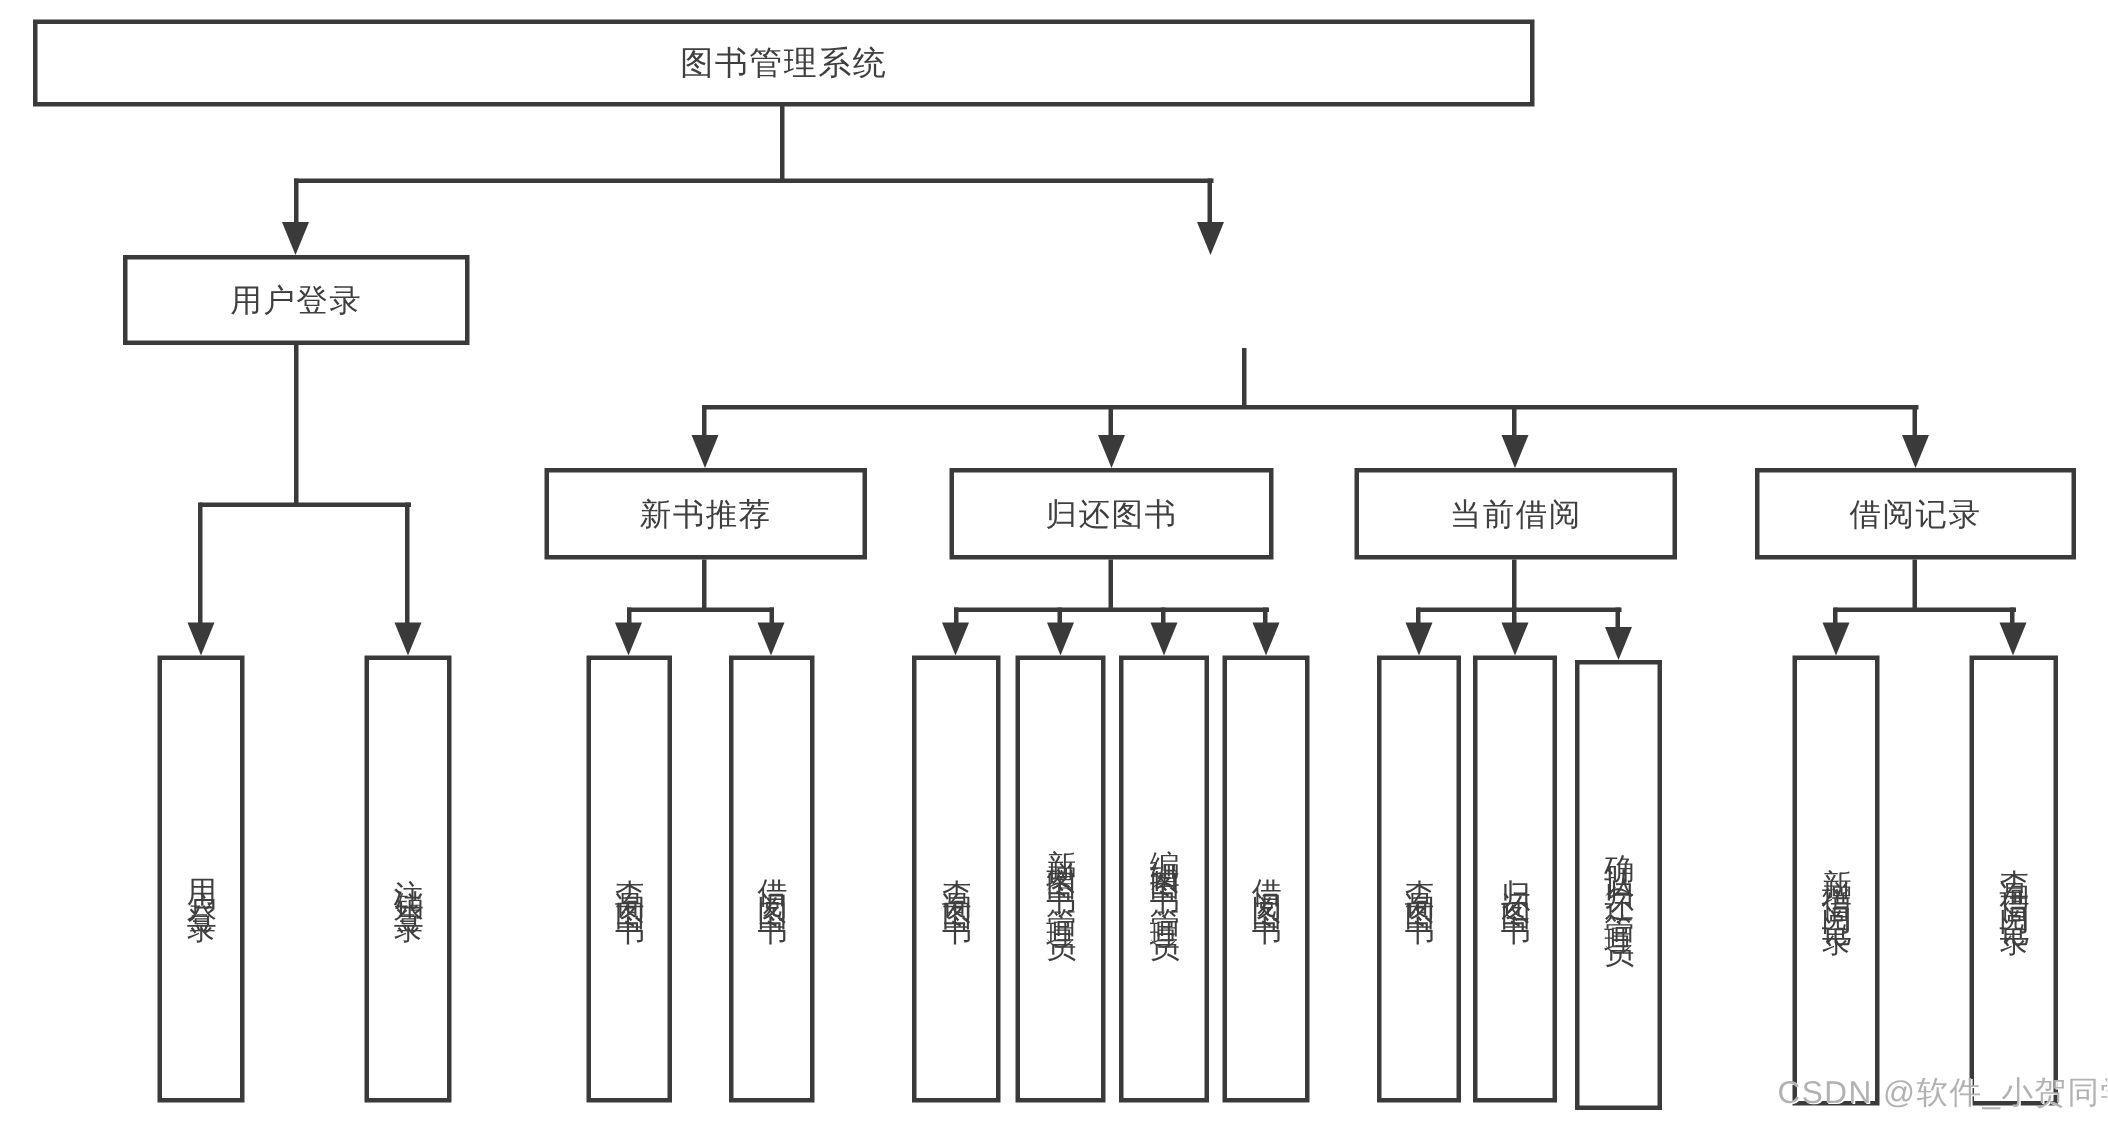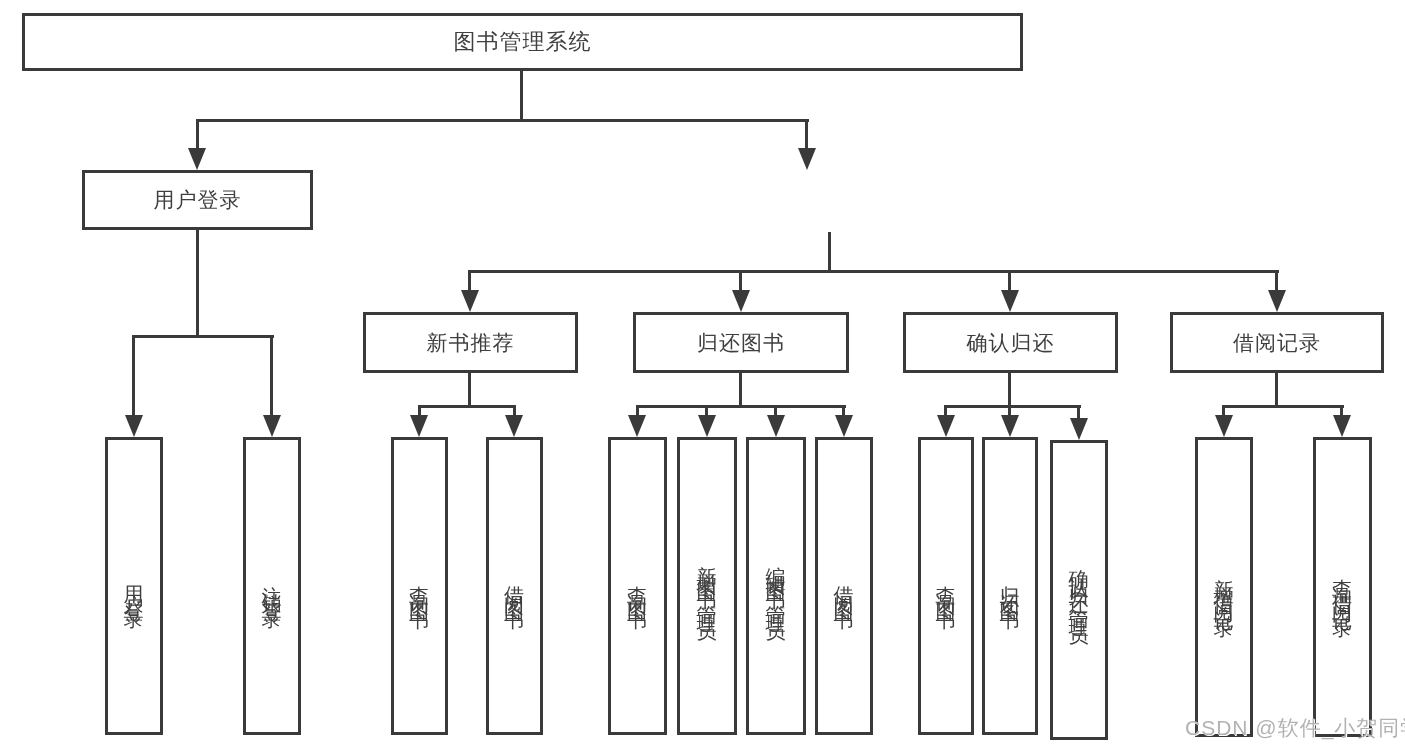--- a/index.html
+++ b/index.html
@@ -48,21 +48,21 @@
     <span class="htext">用户登录</span>
   </div>
 
   <div class="box" style="left:363px;top:312px;width:215px;height:61px">
     <span class="htext">新书推荐</span>
   </div>
   <div class="box" style="left:633px;top:312px;width:216px;height:61px">
     <span class="htext">归还图书</span>
   </div>
   <div class="box" style="left:903px;top:312px;width:215px;height:61px">
-    <span class="htext">确认归还</span>
+    <span class="htext">当前借阅</span>
   </div>
   <div class="box" style="left:1170px;top:312px;width:214px;height:61px">
     <span class="htext">借阅记录</span>
   </div>
 
   <div class="box" style="left:105px;top:437px;width:58px;height:298px">
     <span class="vtext">用户登录</span>
   </div>
   <div class="box" style="left:243px;top:437px;width:58px;height:298px">
     <span class="vtext">注销登录</span>

